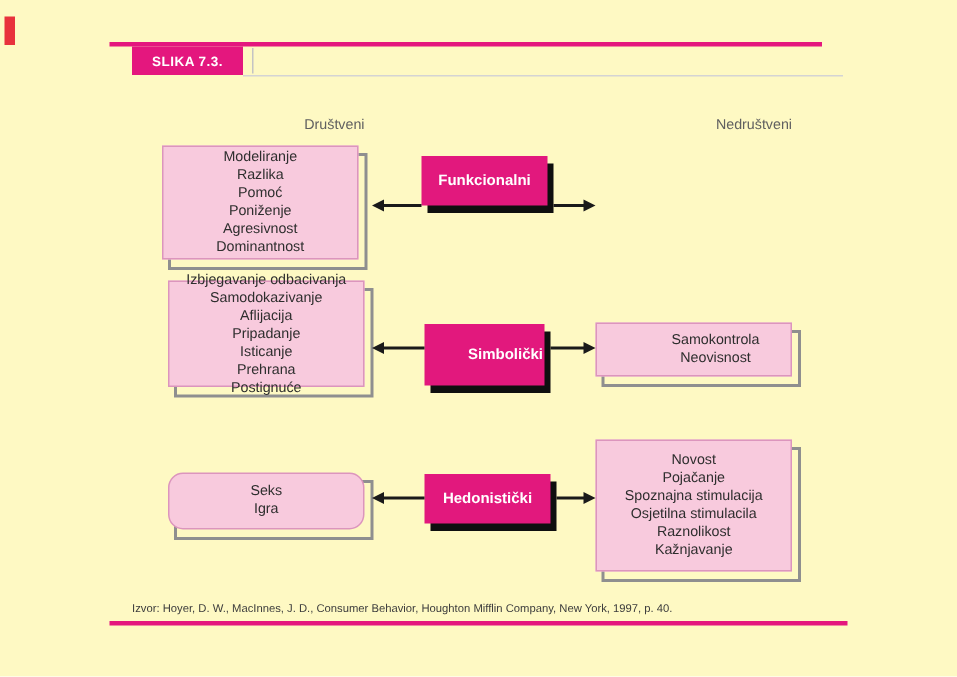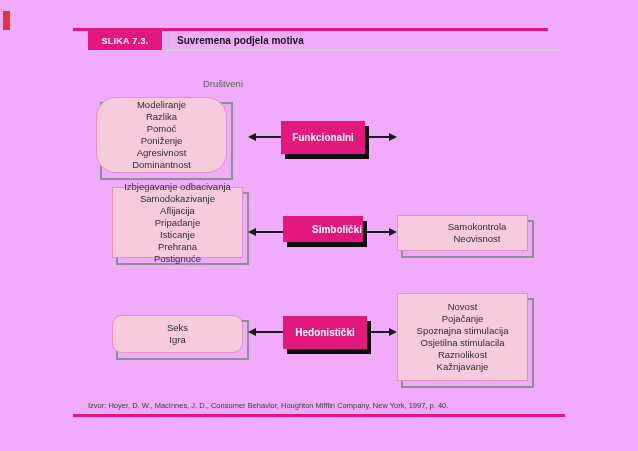--- a/index.html
+++ b/index.html
@@ -1,18 +1,18 @@
 <!DOCTYPE html>
 <html><head>
 <meta charset="utf-8">
 <style>
   html,body { margin:0; padding:0; background:#ffffff; }
   * { box-sizing:border-box; }
   .stage {
-    position:relative; width:638px; height:451px; background:#f0abfc;
+    position:relative; width:638px; height:451px; background:#fef9c3;
     font-family:"Liberation Sans", sans-serif; overflow:hidden; z-index:0;
   }
   .corner-mark { position:absolute; left:3px; top:11px; width:7px; height:19px; background:#e8323c; }
   .rule { position:absolute; background:#e4177e; }
   .rule-top { left:73px; top:28px; width:475px; height:3px; }
   .rule-bottom { left:73px; top:414px; width:492px; height:3px; }
   .slika {
     position:absolute; left:88px; top:31px; width:74px; height:19px;
     background:#e4177e; color:#fff; font-weight:bold; font-size:9px; letter-spacing:.3px;
     display:flex; align-items:center; justify-content:center;
@@ -45,45 +45,45 @@
 </head>
 <body>
 
 <div class="stage">
 
   <div class="corner-mark"></div>
 
   <div class="rule rule-top"></div>
   <div class="slika">SLIKA 7.3.</div>
   <div class="caption-vline"></div>
-  <div class="fig-title">Suvremena podjela motiva</div>
   <div class="caption-underline"></div>
 
   <div class="colhead" style="left:112px;">Društveni</div>
+  <div class="colhead" style="left:397px;">Nedruštveni</div>
 
-  <div class="pinkbox" style="left:96px; top:97px; width:131px; height:76px;border-radius:20px;">Modeliranje
+  <div class="pinkbox" style="left:108px; top:97px; width:131px; height:76px;">Modeliranje
 Razlika
 Pomoć
 Poniženje
 Agresivnost
 Dominantnost</div>
-  <div class="midbox" style="left:281px; top:121px; width:84px; height:33px;">Funkcionalni</div>
+  <div class="midbox" style="left:281px; top:104px; width:84px; height:33px;">Funkcionalni</div>
   <div class="aline" style="left:256px; top:136px; width:25px;"></div>
   <div class="ahead-l" style="left:248px; top:133px;"></div>
   <div class="aline" style="left:369px; top:136px; width:21px;"></div>
   <div class="ahead-r" style="left:389px; top:133px;"></div>
 
   <div class="pinkbox" style="left:112px; top:187px; width:131px; height:71px;">Izbjegavanje odbacivanja
 Samodokazivanje
 Aflijacija
 Pripadanje
 Isticanje
 Prehrana
 Postignuće</div>
-  <div class="midbox" style="left:283px; top:216px; width:80px; height:26px;padding-left:28px;">Simbolički</div>
+  <div class="midbox" style="left:283px; top:216px; width:80px; height:41px;padding-left:28px;">Simbolički</div>
   <div class="pinkbox" style="left:397px; top:215px; width:131px; height:36px;padding-left:29px;">Samokontrola
 Neovisnost</div>
   <div class="aline" style="left:256px; top:231px; width:27px;"></div>
   <div class="ahead-l" style="left:248px; top:228px;"></div>
   <div class="aline" style="left:367px; top:231px; width:23px;"></div>
   <div class="ahead-r" style="left:389px; top:228px;"></div>
 
   <div class="pinkbox" style="left:112px; top:315px; width:131px; height:38px;border-radius:10px;">Seks
 Igra</div>
   <div class="midbox" style="left:283px; top:316px; width:84px; height:33px;">Hedonistički</div>

